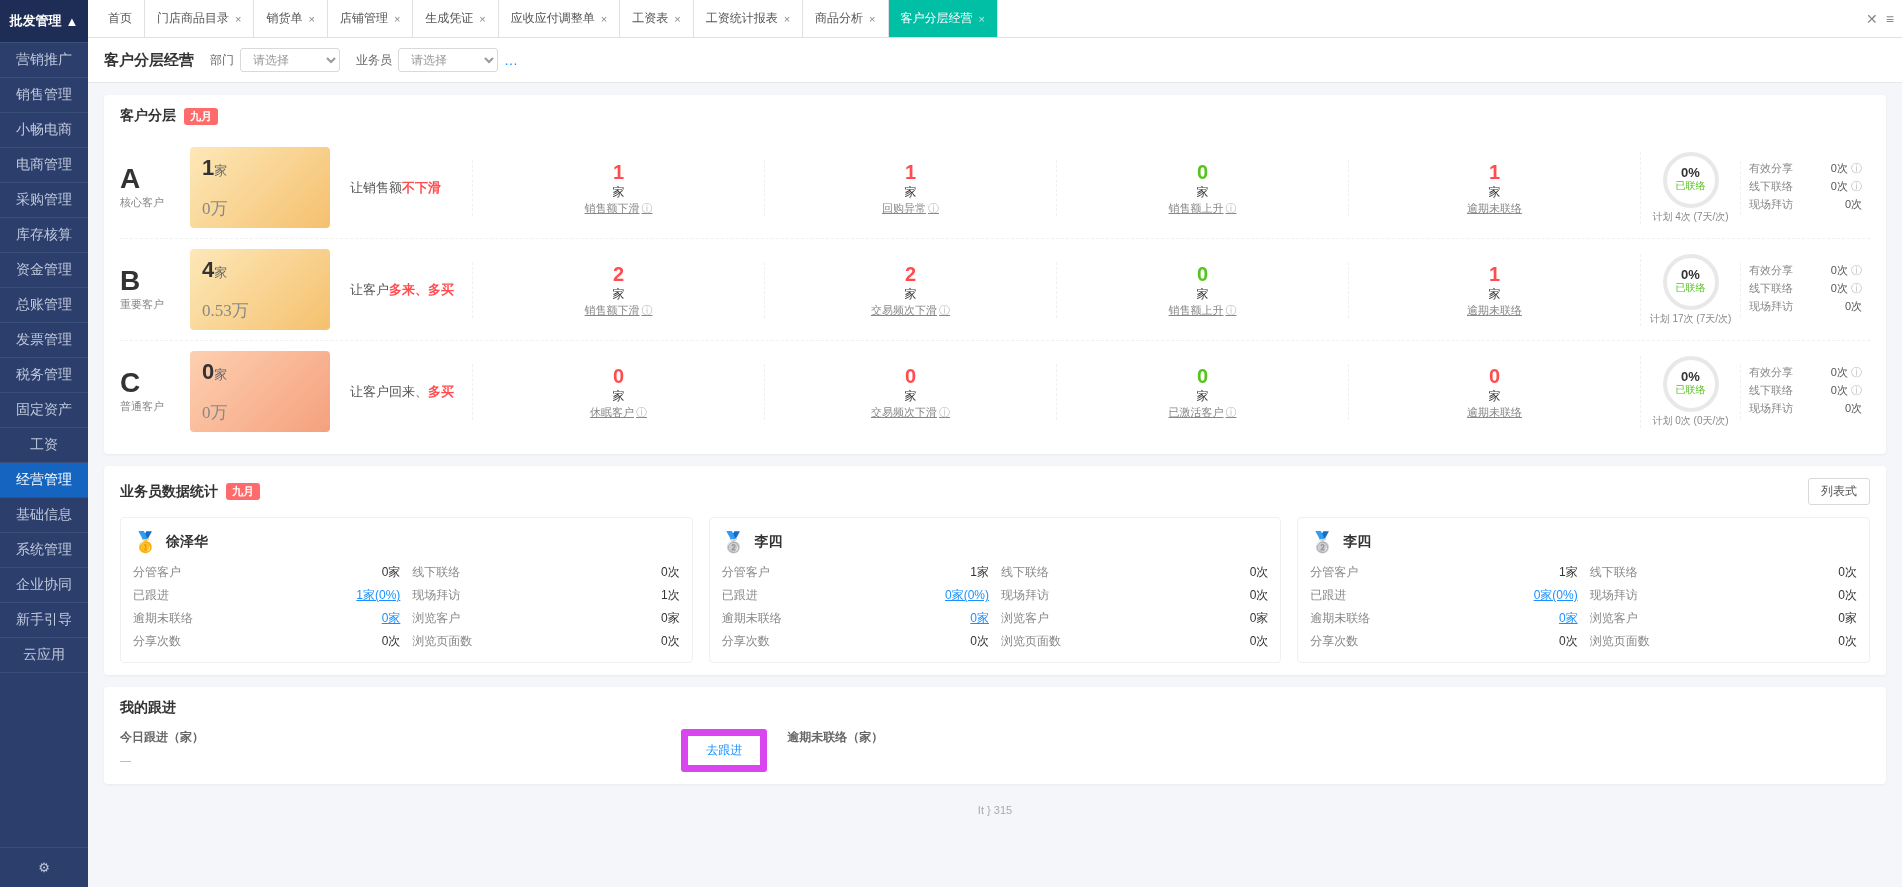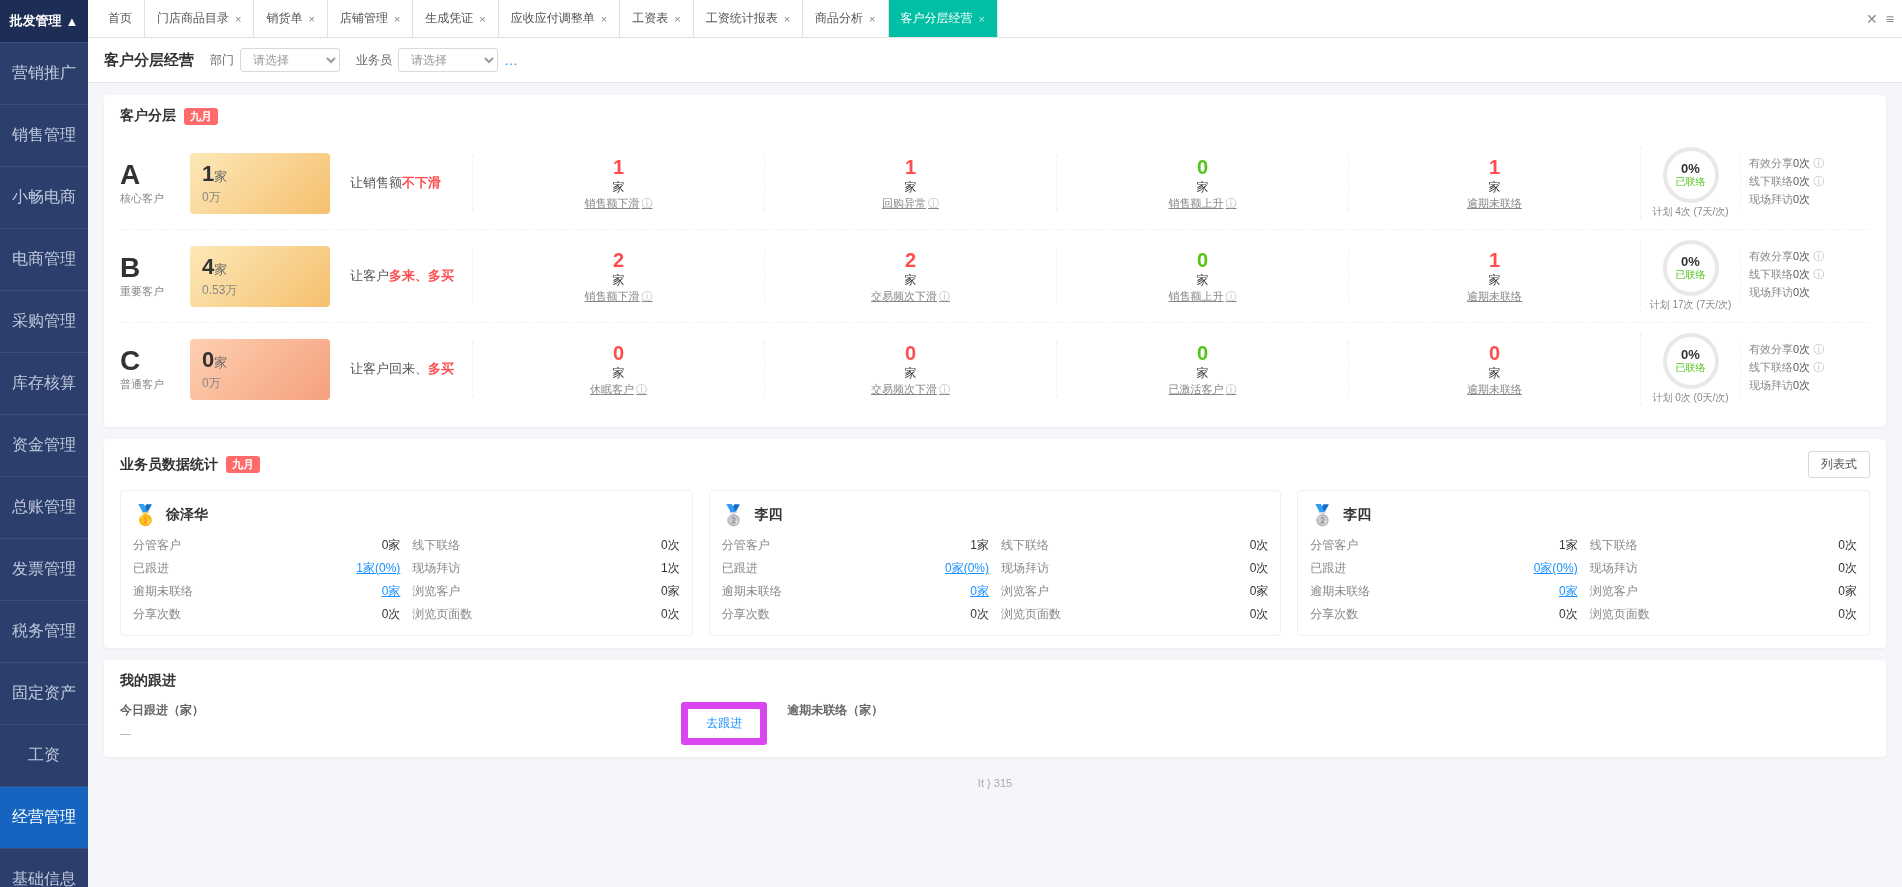--- a/index.html
+++ b/index.html
@@ -23,23 +23,23 @@
       font-size: 13px;
       font-weight: bold;
       display: flex;
       align-items: center;
       justify-content: center;
       gap: 4px;
       cursor: pointer;
       border-bottom: 1px solid #3a4f7a;
     }
     .sidebar-item {
-      padding: 20px 8px;
+      padding: 8px 8px;
       text-align: center;
-      font-size: 16px;
+      font-size: 14px;
       cursor: pointer;
       color: #bfc8dc;
       border-bottom: 1px solid #3a4f7a;
     }
     .sidebar-item.active { background: #1565c0; color: #fff; }
     .sidebar-footer {
       margin-top: auto;
       padding: 12px 8px;
       text-align: center;
       cursor: pointer;
@@ -200,21 +200,21 @@
     .tier-count-text {
       position: relative;
       z-index: 1;
     }
     .tier-count-num {
       font-size: 22px;
       font-weight: bold;
       color: #333;
     }
     .tier-count-unit { font-size: 13px; color: #666; }
-    .tier-amount { font-size: 12px; color: #888; margin-top: 2px; }
+    .tier-amount { font-size: 17px; color: #888; margin-top: 16px; font-family: Liberation Serif, serif; }
 
     .tier-action {
       width: 130px;
       flex-shrink: 0;
       font-size: 13px;
       color: #555;
       padding: 0 8px;
     }
     .tier-action-highlight { color: #ff4d4f; font-weight: bold; }
 
@@ -278,20 +278,21 @@
     .tier-mini-stats {
       width: 130px;
       flex-shrink: 0;
       padding: 0 8px;
       border-left: 1px dashed #f0f0f0;
       font-size: 11px;
       color: #555;
     }
     .mini-stat-row {
       display: flex;
+      justify-content: space-between;
       margin-bottom: 3px;
       align-items: center;
     }
     .mini-stat-val { color: #555; }
 
     
     .stats-section {
       margin: 0 16px 12px;
       background: #fff;
       border-radius: 4px;

